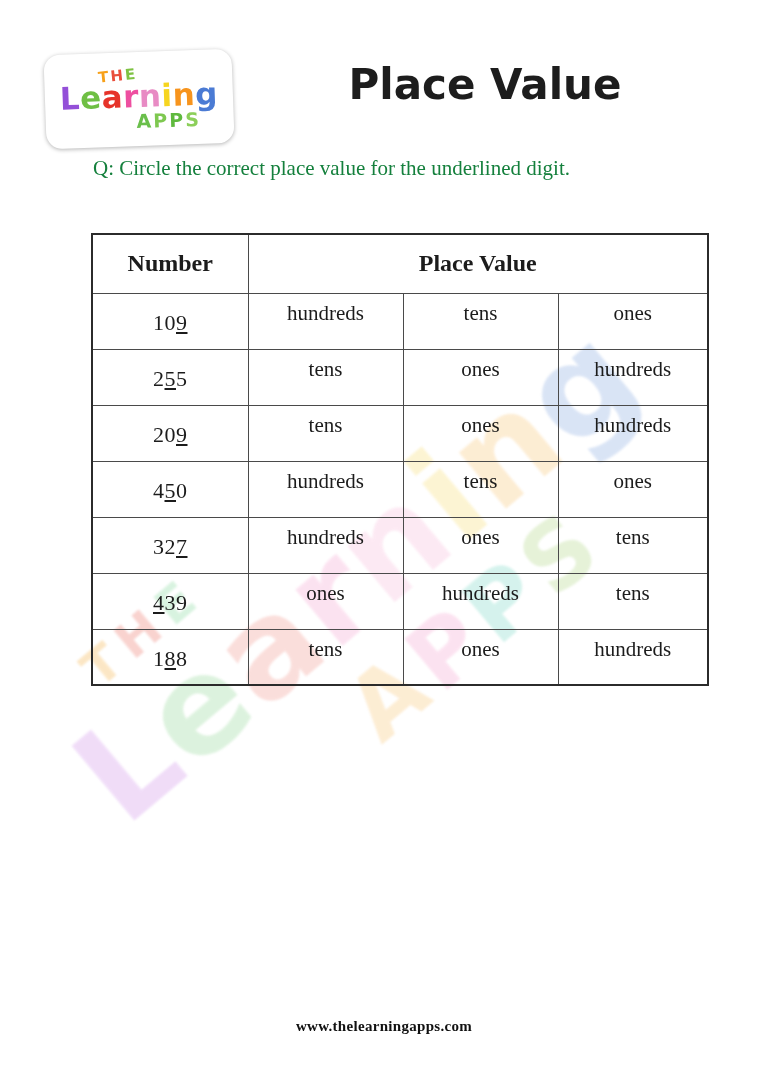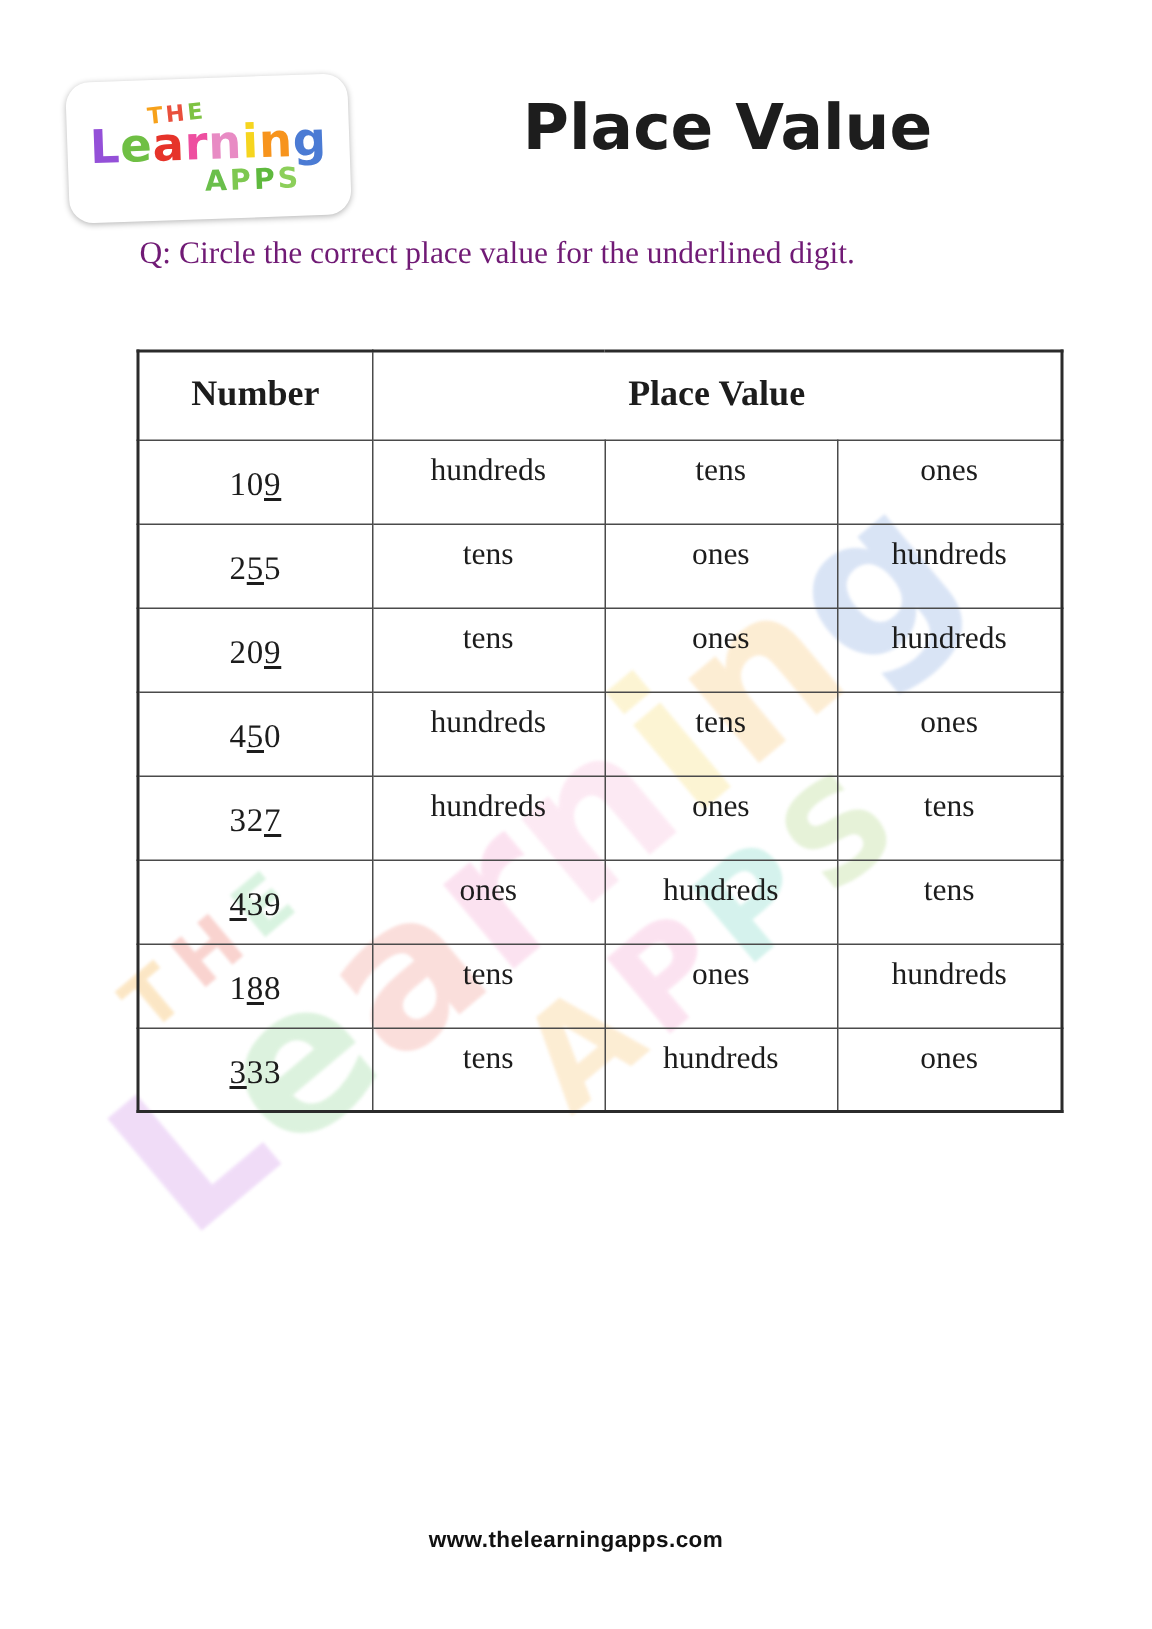--- a/index.html
+++ b/index.html
@@ -60,21 +60,21 @@
     font-size: 42px;
     color: #1d1d1d;
     white-space: nowrap;
     z-index: 2;
   }
 
   .question {
     position: absolute;
     left: 93px; top: 156px;
     font-size: 21px;
-    color: #701a75;
+    color: #15803d;
     z-index: 2;
     white-space: nowrap;
   }
 
   
   table.pv-table {
     position: absolute;
     left: 91px; top: 233px;
     width: 616px;
     border-collapse: collapse;
@@ -111,21 +111,21 @@
     margin-left: 48px;
   }
   .digit-u { text-decoration: underline; text-underline-offset: 2px; }
 
   
   .footer-url {
     position: absolute;
     left: 0; right: 0;
     top: 1018px;
     text-align: center;
-    font-family: Liberation Sans, sans-serif;
+    font-family: Liberation Serif, serif;
     font-weight: bold;
     font-size: 15px;
     letter-spacing: 0.3px;
     color: #111111;
     z-index: 2;
   }
 </style>
 </head>
 <body>
 
@@ -194,22 +194,16 @@
         <td class="opt-cell">ones</td>
         <td class="opt-cell">hundreds</td>
         <td class="opt-cell">tens</td>
       </tr>
       <tr>
         <td class="num-cell"><span>1</span><span class="digit-u">8</span><span>8</span></td>
         <td class="opt-cell">tens</td>
         <td class="opt-cell">ones</td>
         <td class="opt-cell">hundreds</td>
       </tr>
-      <tr>
-        <td class="num-cell"><span class="digit-u">3</span><span>3</span><span>3</span></td>
-        <td class="opt-cell">tens</td>
-        <td class="opt-cell">hundreds</td>
-        <td class="opt-cell">ones</td>
-      </tr>
     </tbody>
 </table>
 
 <div class="footer-url">www.thelearningapps.com</div>
 
 </body></html>

